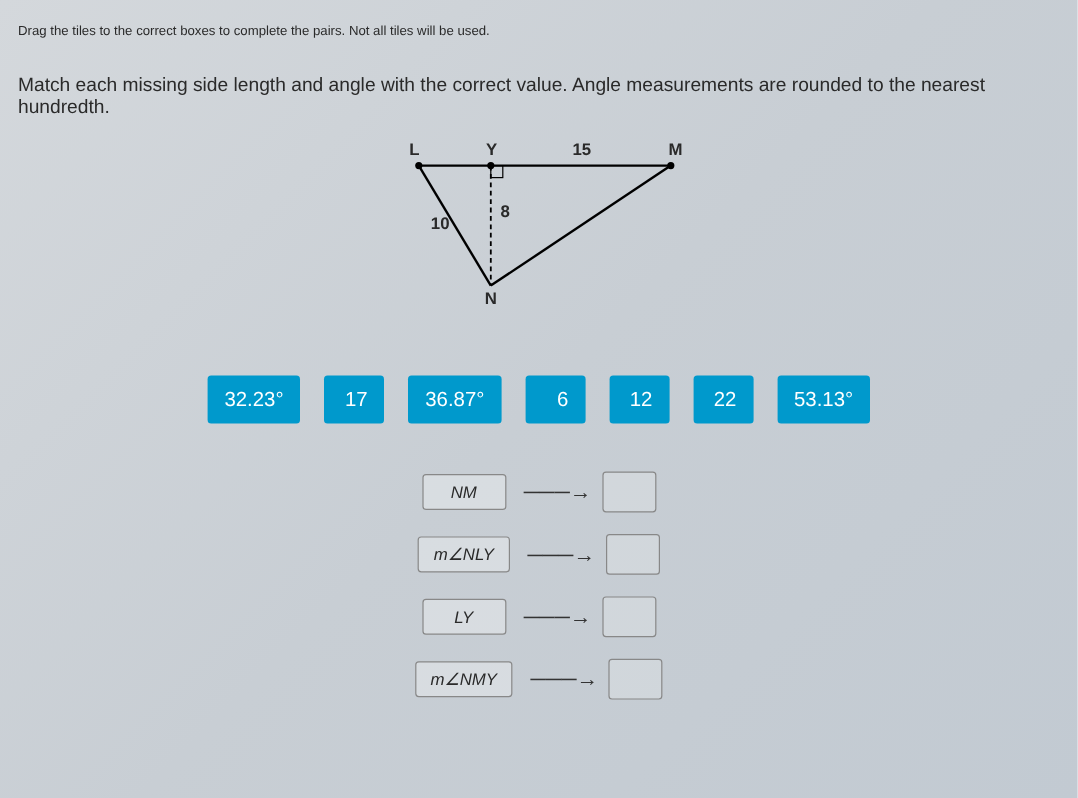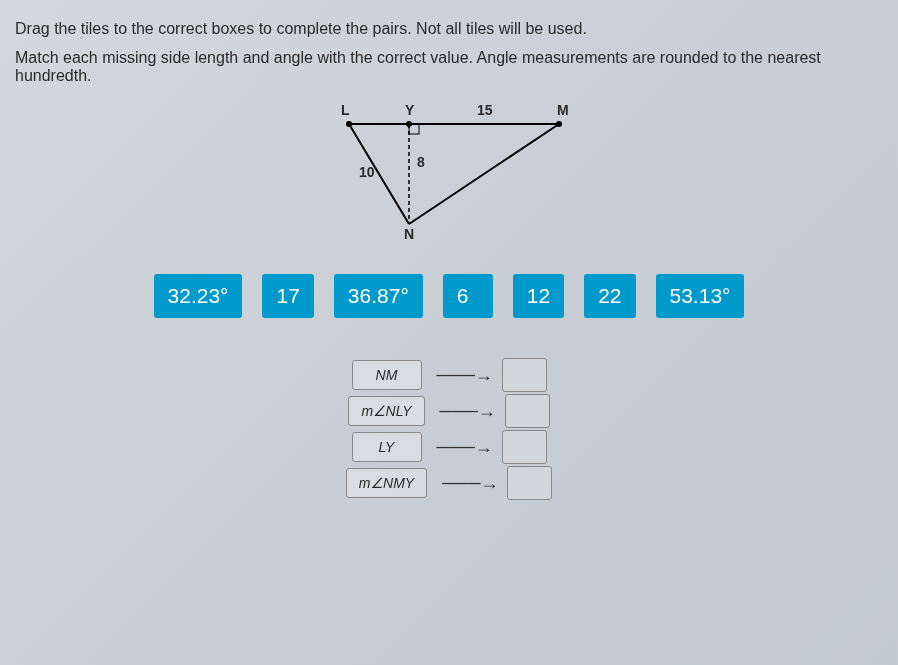--- a/index.html
+++ b/index.html
@@ -5,38 +5,39 @@
     * { margin: 0; padding: 0; box-sizing: border-box; }
     body {
       font-family: Arial, sans-serif;
       background: linear-gradient(135deg, #d4d8dc 0%, #c8ced4 50%, #c2cad2 100%);
       width: 898px;
       height: 665px;
       padding: 20px 15px;
       color: #2a2a2a;
       overflow: hidden;
     }
-    .instruction { font-size: 16px; margin-bottom: 11px; }
+    .instruction { font-size: 11px; margin-bottom: 31px; }
     .sub-instruction { font-size: 16px; margin-bottom: 19px; }
     .diagram { position: relative; width: 280px; height: 140px; margin: 0 auto 30px auto; }
     .diagram svg { width: 100%; height: 100%; }
     .diagram-label { position: absolute; font-weight: bold; font-size: 14px; }
     .tiles-row { display: flex; justify-content: center; gap: 20px; margin: 30px 0 40px 0; flex-wrap: nowrap; }
     .tile {
       background: #0099cc;
       color: white;
       padding: 10px 14px;
       border-radius: 3px;
-      font-size: 21px;
-      text-align: left;
+      font-size: 17px;
+      text-align: right;
       min-width: 50px;
       cursor: move;
       user-select: none;
+      margin-top: 25px;
     }
-    .pairs { display: flex; flex-direction: column; gap: 2px; align-items: center; margin-top: 10px; justify-content: flex-end; }
+    .pairs { display: flex; flex-direction: column; gap: 18px; align-items: center; margin-top: 10px; justify-content: flex-end; }
     .pair-row { display: flex; align-items: center; gap: 15px; }
     .label-box {
       border: 1px solid #888;
       background: rgba(255,255,255,0.3);
       padding: 6px 12px;
       border-radius: 3px;
       font-size: 14px;
       min-width: 70px;
       text-align: center;
       font-style: italic;

